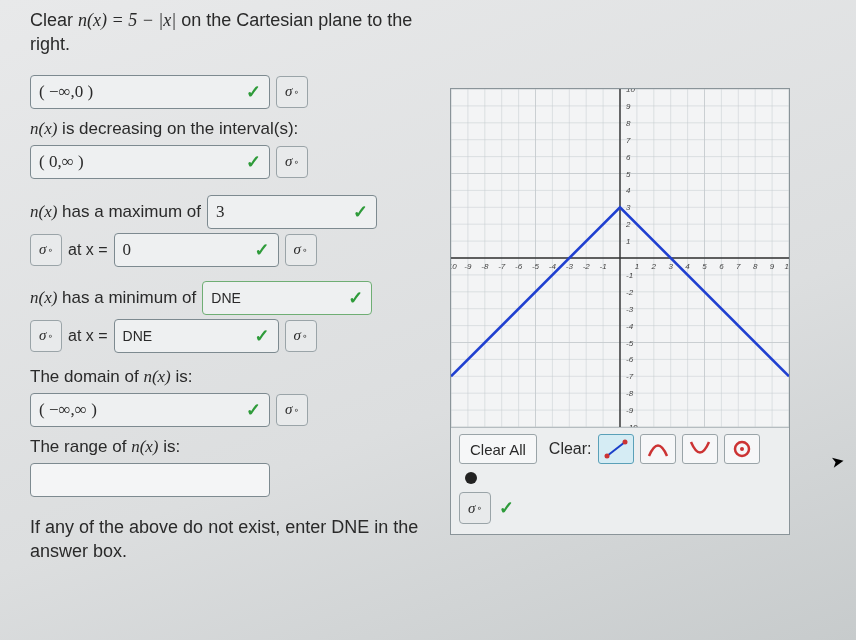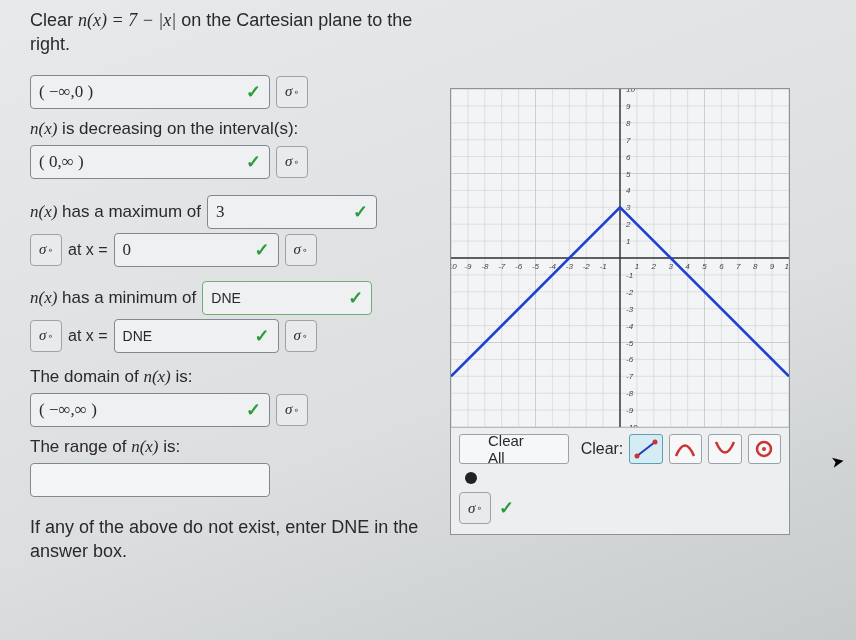--- a/index.html
+++ b/index.html
@@ -97,21 +97,21 @@
     flex-direction: column;
     gap: 8px;
     background: #eceeef;
   }
   .toolbar-row { display: flex; align-items: center; gap: 6px; }
   .btn {
     border: 1px solid #9aa4a8;
     border-radius: 3px;
     background: #f6f7f8;
     height: 30px;
-    padding: 0 28px;
+    padding: 0 10px;
     font-size: 15px;
     display: flex;
     align-items: center;
     justify-content: center;
     cursor: pointer;
   }
   .tool {
     width: 36px; height: 30px;
     border: 1px solid #9aa4a8;
     border-radius: 3px;
@@ -132,21 +132,21 @@
     color: #000;
     transform: rotate(-10deg);
   }
 </style>
 </head>
 <body>
 
 <div class="page">
   <div class="left">
     <div class="prompt">
-      <span>Clear </span><span class="math">n(x) = 7 − |x|</span><span> on the Cartesian plane to the right.</span>
+      <span>Clear </span><span class="math">n(x) = 5 − |x|</span><span> on the Cartesian plane to the right.</span>
     </div>
 
     <div class="row">
       <div class="ans-box wide">
         <span class="val">( −∞,0 )</span>
         <span class="chk">✓</span>
       </div>
       <div class="sigma-btn">
           <span>σ</span>
           <sup>∘</sup>

